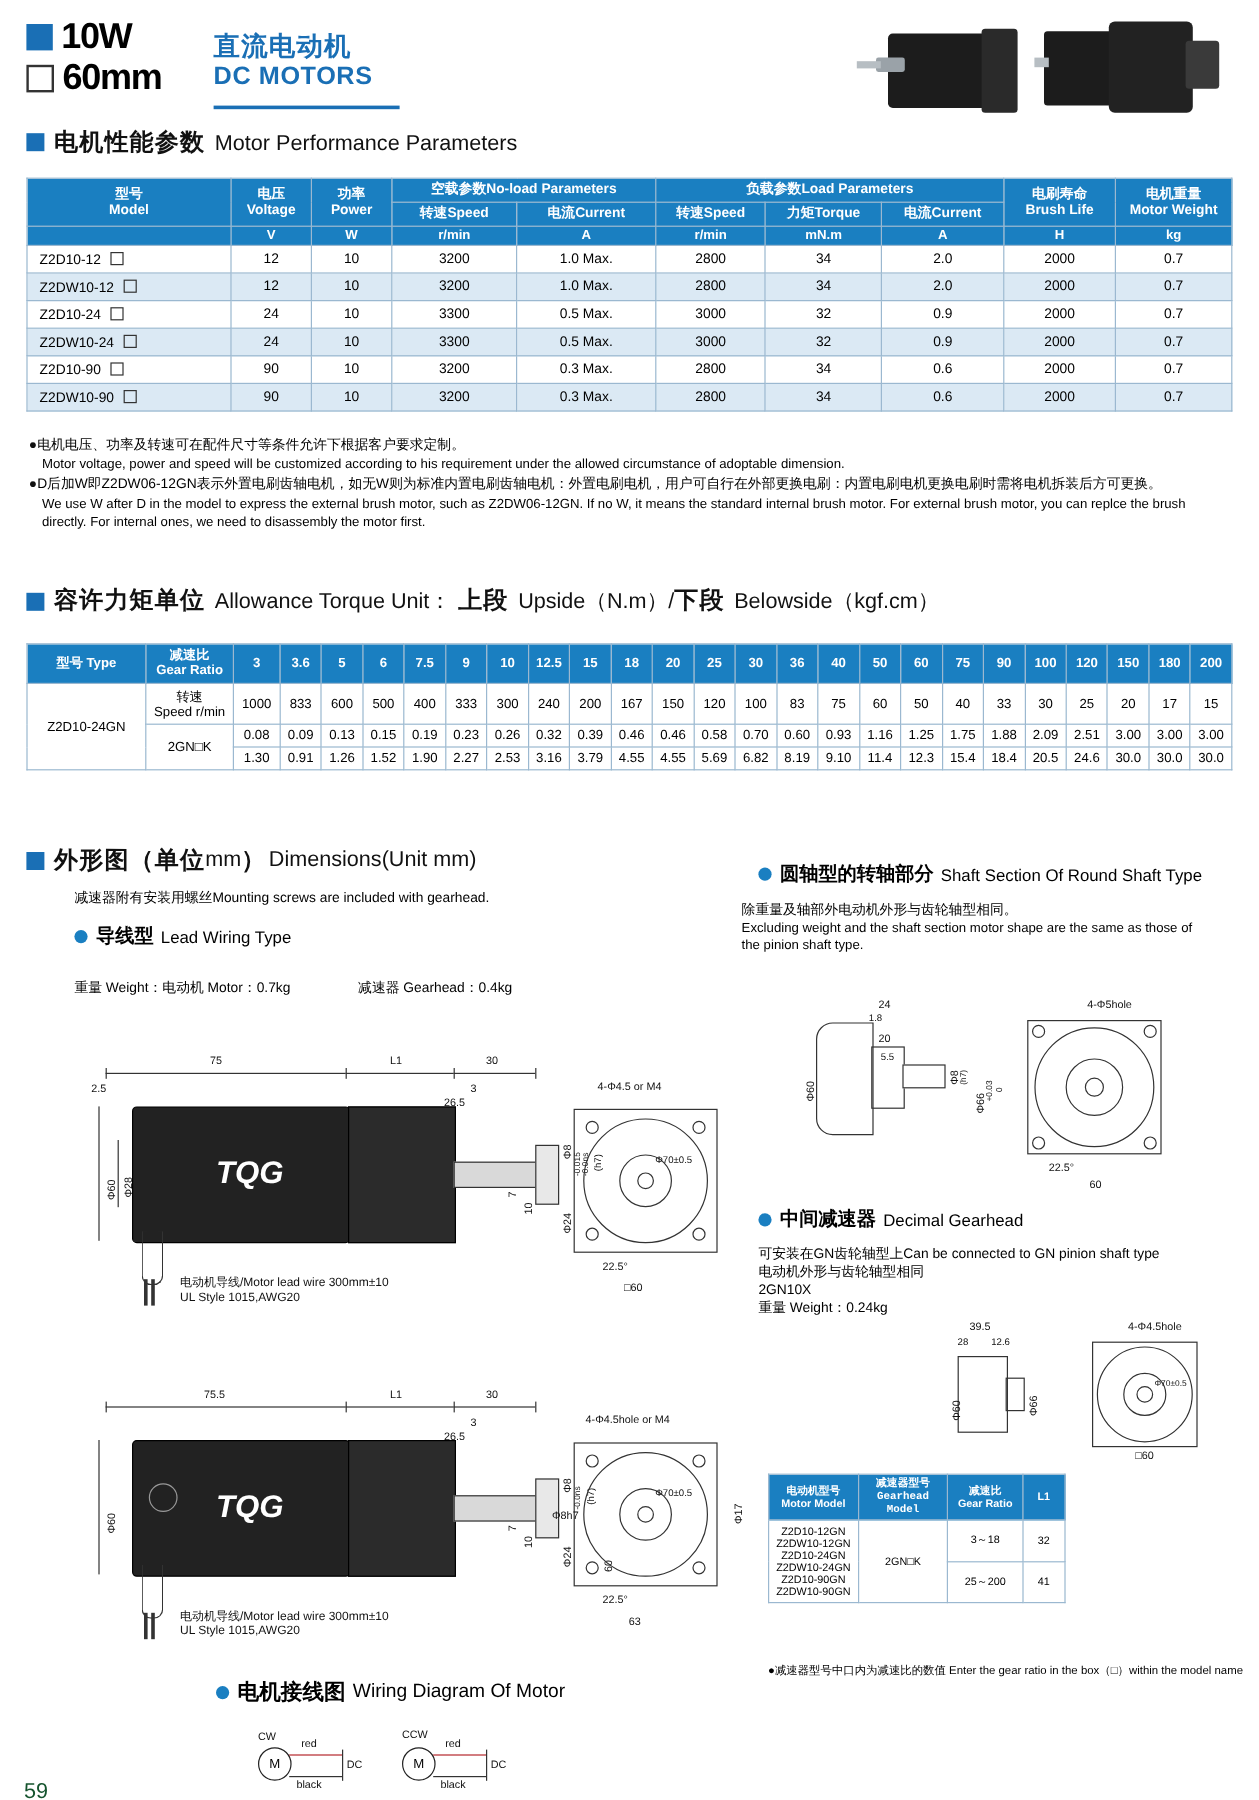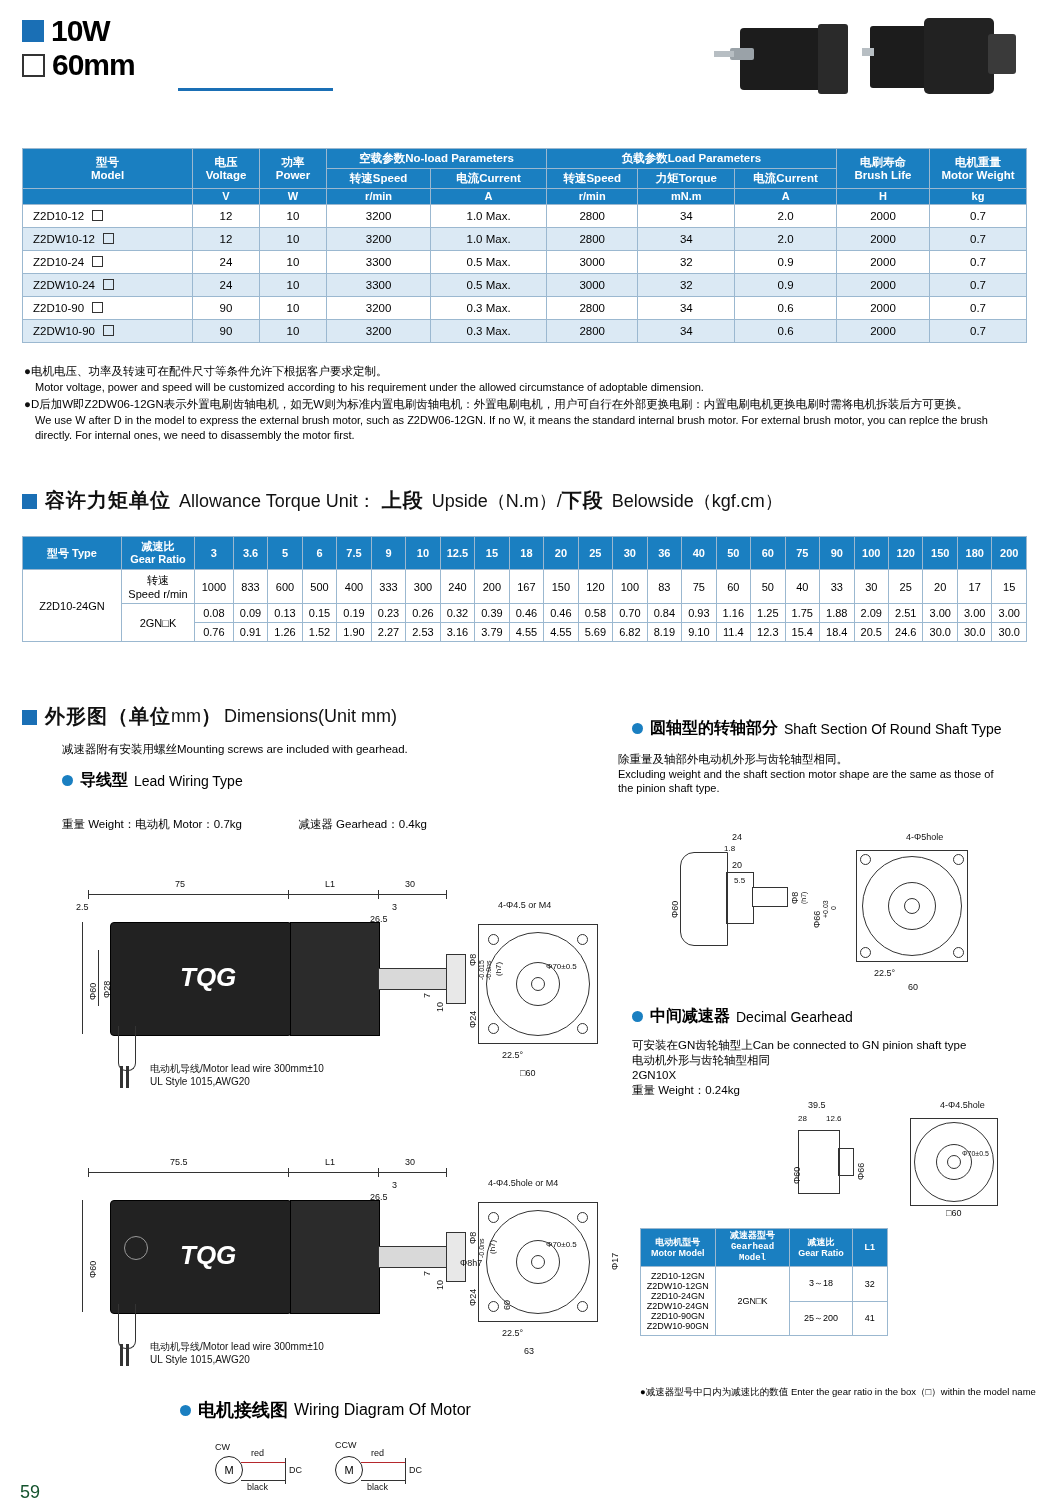--- a/index.html
+++ b/index.html
@@ -86,35 +86,44 @@
   <div class="hdr">
     <div class="row">
       <span class="sq"></span>
       <span class="big">10W</span>
     </div>
     <div class="row" style="margin-top:4px;">
       <span class="sq open"></span>
       <span class="big">60mm</span>
     </div>
   </div>
+  <div class="hdr2">
+    <div class="cn-title">直流电动机</div>
+    <div class="en-title">DC MOTORS</div>
+  </div>
   <div style="position:absolute;left:178px;top:88px;width:155px;height:3px;background:#1a6fb5;"></div>
 
   <div class="photo" style="left:700px;top:18px;width:150px;height:80px;">
     <div style="position:absolute;left:40px;top:10px;width:88px;height:62px;background:#1c1c1c;border-radius:4px;"></div>
     <div style="position:absolute;left:30px;top:30px;width:24px;height:12px;background:#9aa2a8;border-radius:2px;"></div>
     <div style="position:absolute;left:14px;top:33px;width:20px;height:6px;background:#b7bec3;"></div>
     <div style="position:absolute;left:118px;top:6px;width:30px;height:70px;background:#2a2a2a;border-radius:3px;"></div>
   </div>
   <div class="photo" style="left:862px;top:14px;width:160px;height:84px;">
     <div style="position:absolute;left:8px;top:12px;width:58px;height:62px;background:#1c1c1c;border-radius:3px;"></div>
     <div style="position:absolute;left:62px;top:4px;width:70px;height:76px;background:#222;border-radius:5px;"></div>
     <div style="position:absolute;left:126px;top:20px;width:28px;height:40px;background:#3a3a3a;border-radius:3px;"></div>
     <div style="position:absolute;left:0px;top:34px;width:12px;height:8px;background:#b7bec3;"></div>
   </div>
 
+  <div class="sect" style="left:22px;top:105px;">
+    <span class="bl"></span>
+    <span class="cn">电机性能参数</span>
+    <span class="en">Motor Performance Parameters</span>
+  </div>
 
   <table class="t1">
     <thead>
       <tr>
         <th rowspan="2" style="width:165px;">
           <div>型号</div>
           <div>Model</div>
         </th>
         <th rowspan="2" style="width:62px;">
           <div>电压</div>
@@ -333,34 +342,34 @@
           <td>0.15</td>
           <td>0.19</td>
           <td>0.23</td>
           <td>0.26</td>
           <td>0.32</td>
           <td>0.39</td>
           <td>0.46</td>
           <td>0.46</td>
           <td>0.58</td>
           <td>0.70</td>
-          <td>0.84</td>
+          <td>0.60</td>
           <td>0.93</td>
           <td>1.16</td>
           <td>1.25</td>
           <td>1.75</td>
           <td>1.88</td>
           <td>2.09</td>
           <td>2.51</td>
           <td>3.00</td>
           <td>3.00</td>
           <td>3.00</td>
         </tr>
       <tr id="t2-low">
-          <td>0.76</td>
+          <td>1.30</td>
           <td>0.91</td>
           <td>1.26</td>
           <td>1.52</td>
           <td>1.90</td>
           <td>2.27</td>
           <td>2.53</td>
           <td>3.16</td>
           <td>3.79</td>
           <td>4.55</td>
           <td>4.55</td>

